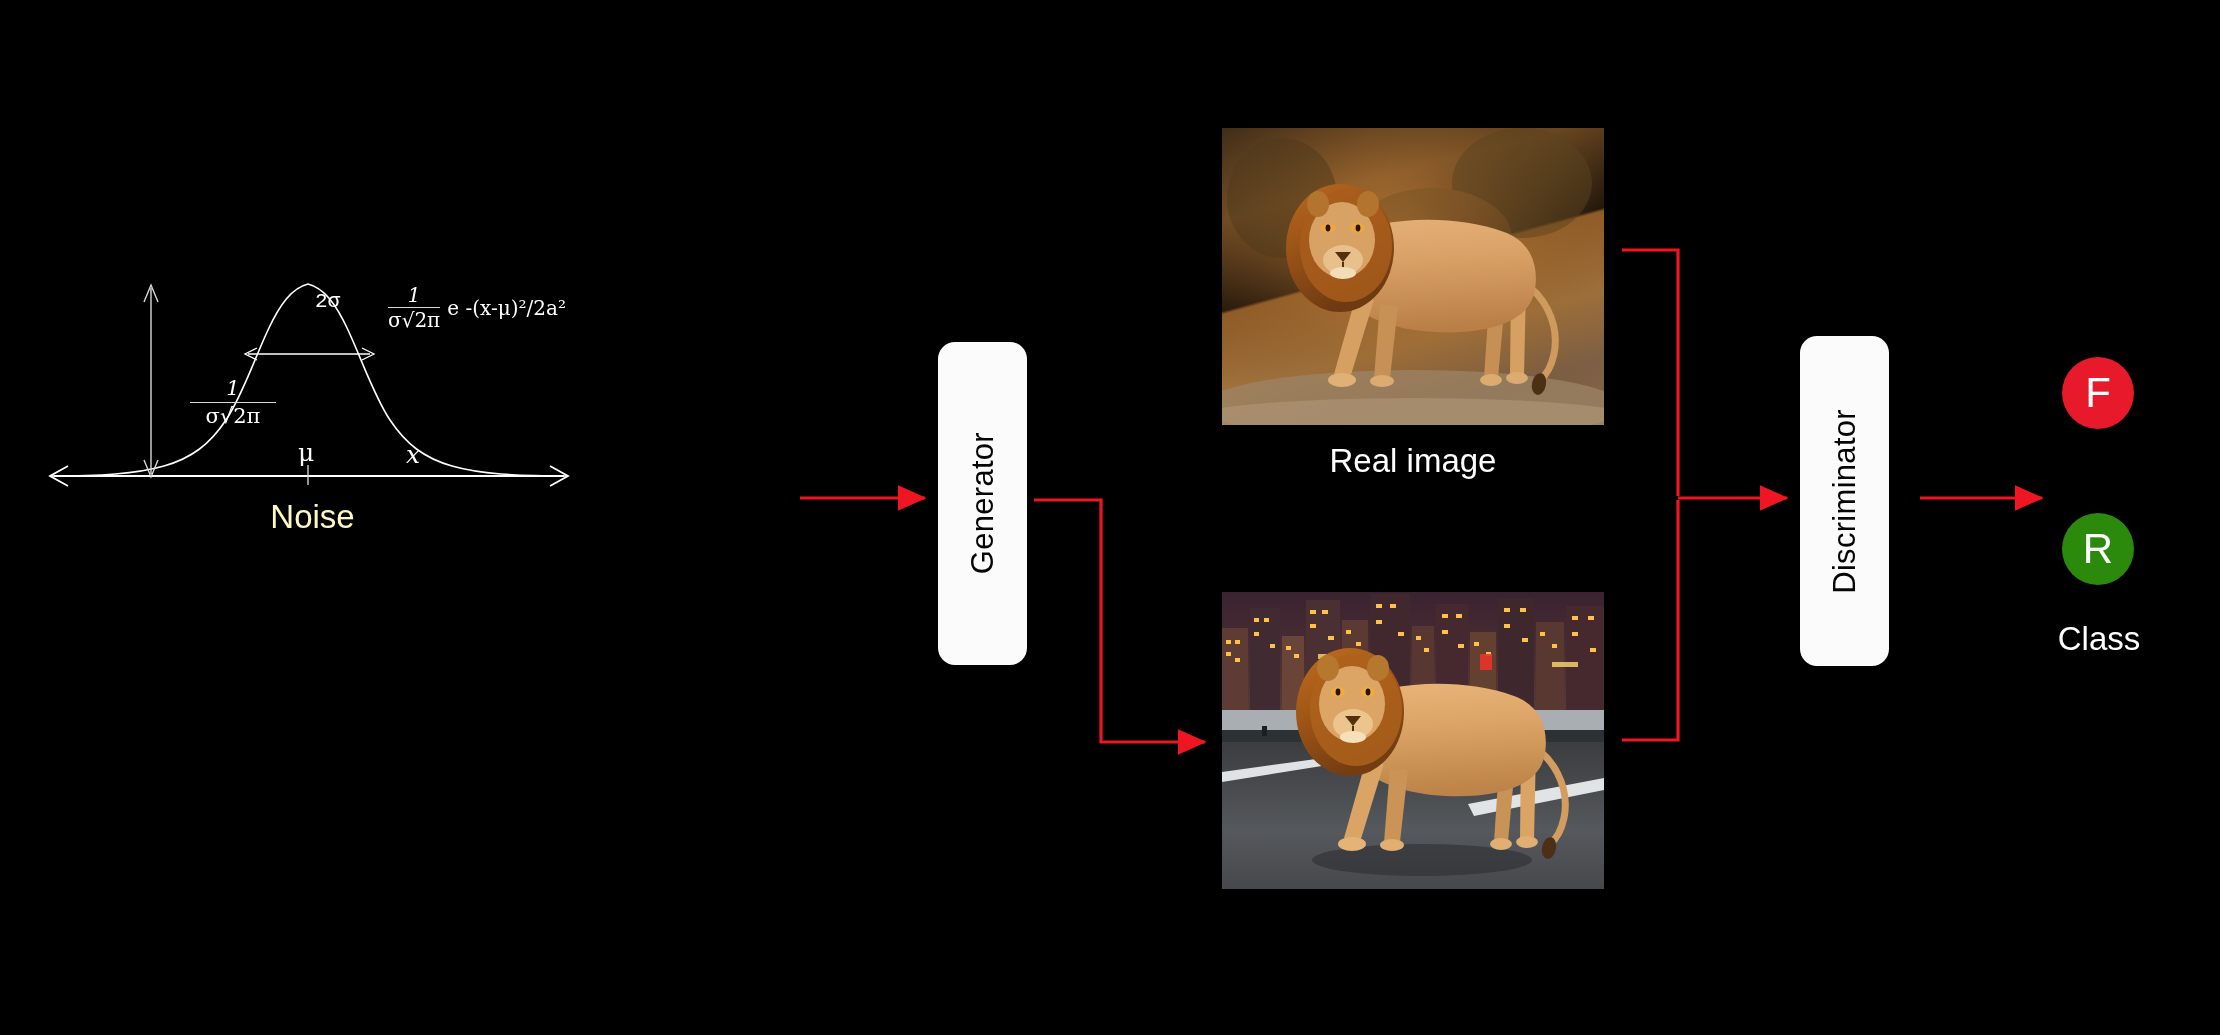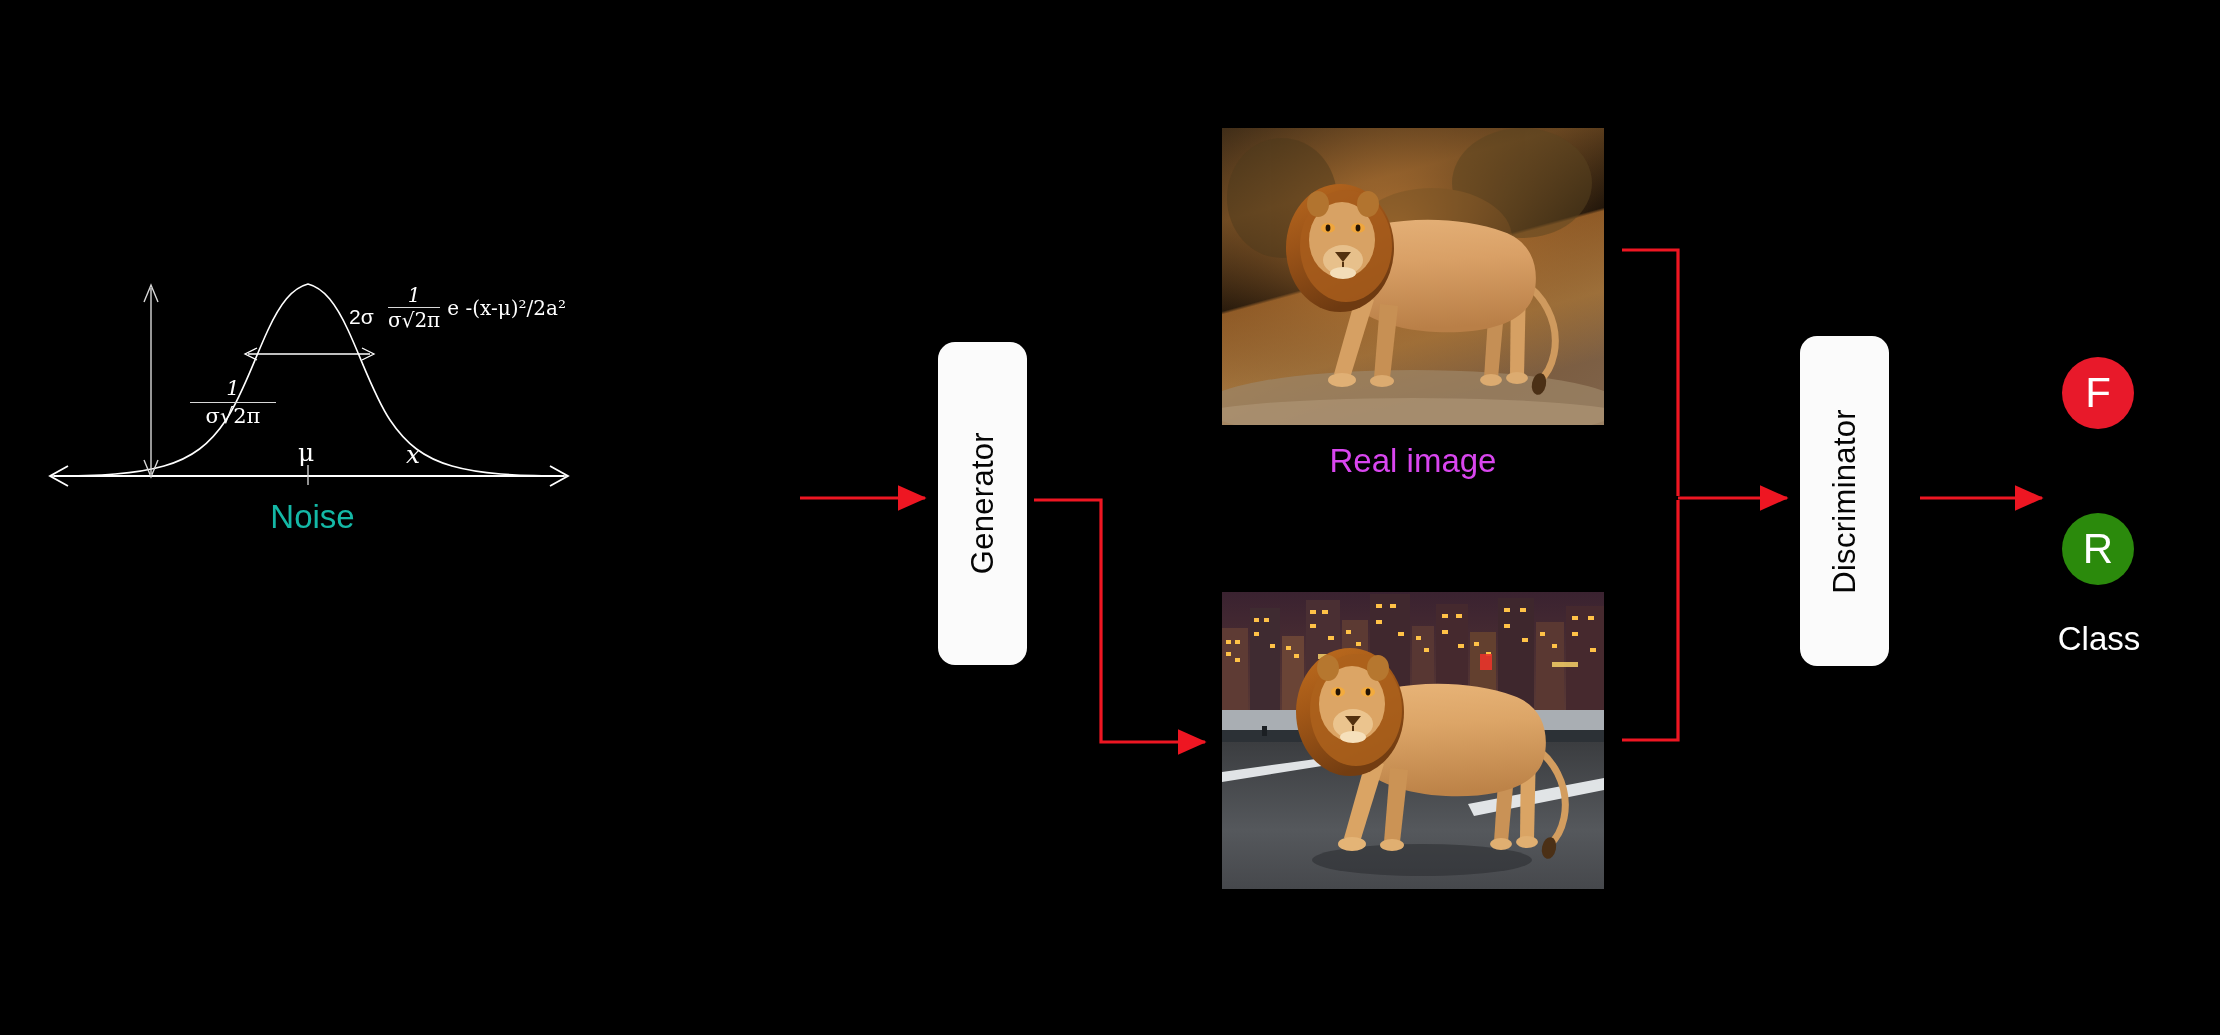--- a/index.html
+++ b/index.html
@@ -64,24 +64,23 @@
     margin: 1px 0 2px 0;
   }
   #peak-label .den {
     display: block;
     padding-top: 1px;
   }
 
   
   #sigma-label {
     left: 275px;
-    top: 26px;
+    top: 11px;
     font-size: 21px;
-    font-family: Liberation Sans, sans-serif;
-    margin-left: 34px;
+    font-family: Liberation Mono, monospace;
   }
 
   
   #pdf-formula {
     left: 348px;
     top: 5px;
     font-size: 19px;
     display: flex;
     align-items: center;
     gap: 7px;
@@ -119,21 +118,21 @@
   }
   #mu-label { left: 258px; top: 158px; }
   #x-label  { left: 366px; top: 160px; font-style: italic; }
 
   #noise-caption {
     position: absolute;
     left: 0;
     top: 218px;
     width: 545px;
     text-align: center;
-    color: #14b8a6;
+    color: #fef9c3;
     font-size: 33px;
     font-family: "Liberation Sans", sans-serif;
   }
 
   
   .model-box {
     position: absolute;
     background: #fbfbfb;
     border-radius: 17px;
     display: flex;
@@ -168,21 +167,21 @@
     width: 382px;
     height: 297px;
     overflow: hidden;
     position: relative;
   }
   .img-caption {
     position: absolute;
     left: -40px;
     width: 462px;
     text-align: center;
-    color: #d946ef;
+    color: #ffffff;
     font-size: 33px;
     font-family: "Liberation Sans", sans-serif;
   }
   #real-panel { left: 1222px; top: 128px; }
   #real-panel .img-caption { top: 314px; }
   #fake-panel { left: 1222px; top: 592px; }
   #fake-panel .img-caption { top: 314px; }
 
   
   .badge {

